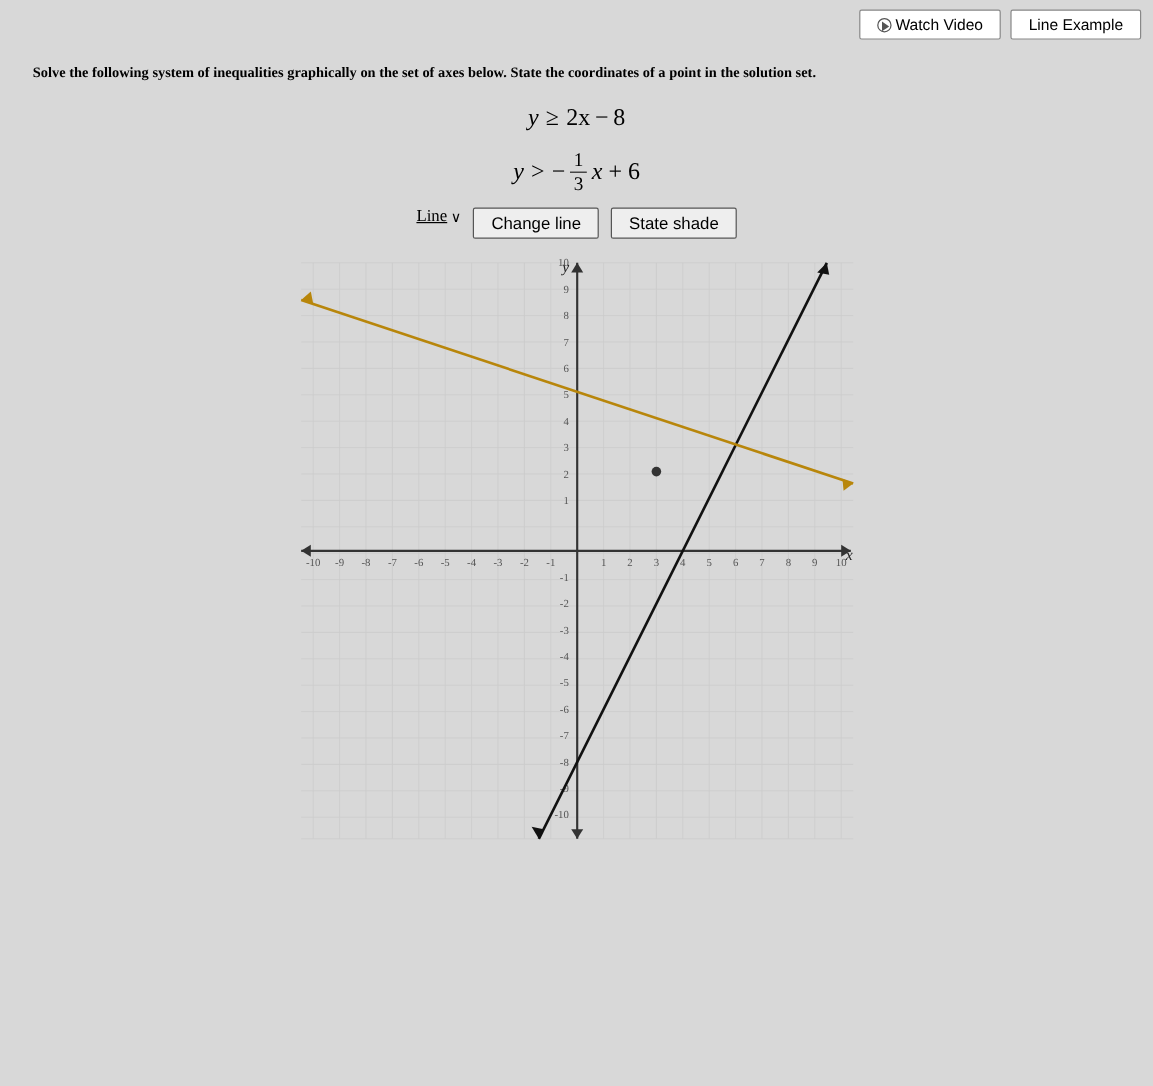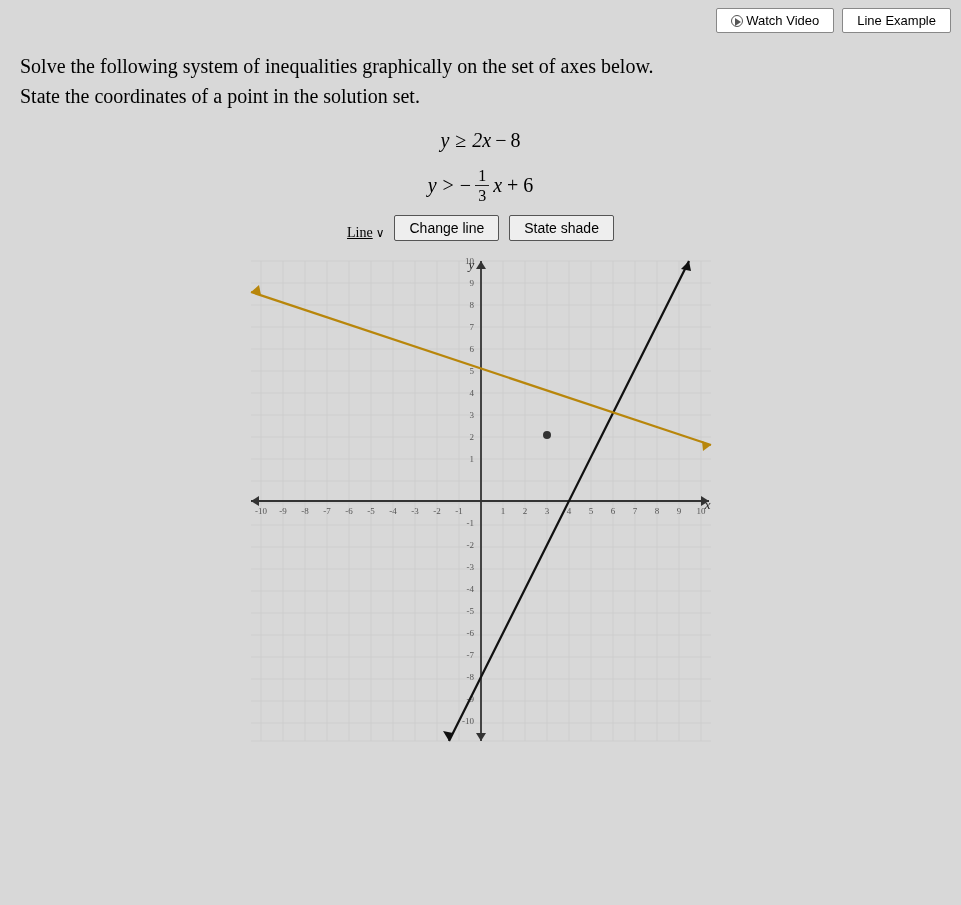--- a/index.html
+++ b/index.html
@@ -30,25 +30,26 @@
     }
     .watch-video-btn {
       border: 1px solid #888;
       background: #fff;
     }
     .show-example-btn {
       border: 1px solid #888;
       background: #fff;
     }
     .problem-text {
-      font-size: 20px;
-      font-weight: normal;
+      font-size: 12px;
+      font-weight: bold;
       padding: 10px 20px 0 20px;
       line-height: 1.5;
       max-width: 700px;
+      text-align: right;
     }
     .equations-container {
       display: flex;
       flex-direction: column;
       align-items: center;
       margin-top: 18px;
       gap: 14px;
     }
     .equation-row {
       display: flex;
@@ -68,21 +69,21 @@
       padding: 0 3px;
       line-height: 1.2;
     }
     .fraction .denominator {
       font-size: 16px;
       padding: 0 3px;
       line-height: 1.2;
     }
     .controls-row {
       display: flex;
-      align-items: flex-end;
+      align-items: flex-start;
       gap: 10px;
       margin-top: 10px;
       justify-content: center;
     }
     .line-select-wrapper {
       display: flex;
       align-items: center;
       gap: 3px;
     }
     .chevron {
@@ -146,21 +147,21 @@
 
 <div class="problem-text">
   <span>Solve the following system of inequalities graphically on the set of axes below. State the coordinates of a point in the solution set.</span>
 </div>
 
 <div class="equations-container">
 
   <div class="equation-row">
     <span style="font-style:italic;">y</span>
     <span style="margin:0 6px;">≥</span>
-    <span style="font-style:italic;">2x</span>
+    <span style="">2x</span>
     <span style="margin:0 4px;">−</span>
     <span>8</span>
   </div>
 
   <div class="equation-row">
     <span style="font-style:italic;">y</span>
     <span style="margin:0 6px;">&gt;</span>
     <span style="margin-right:2px;">−</span>
     <span class="fraction">
       <span class="numerator">1</span>

